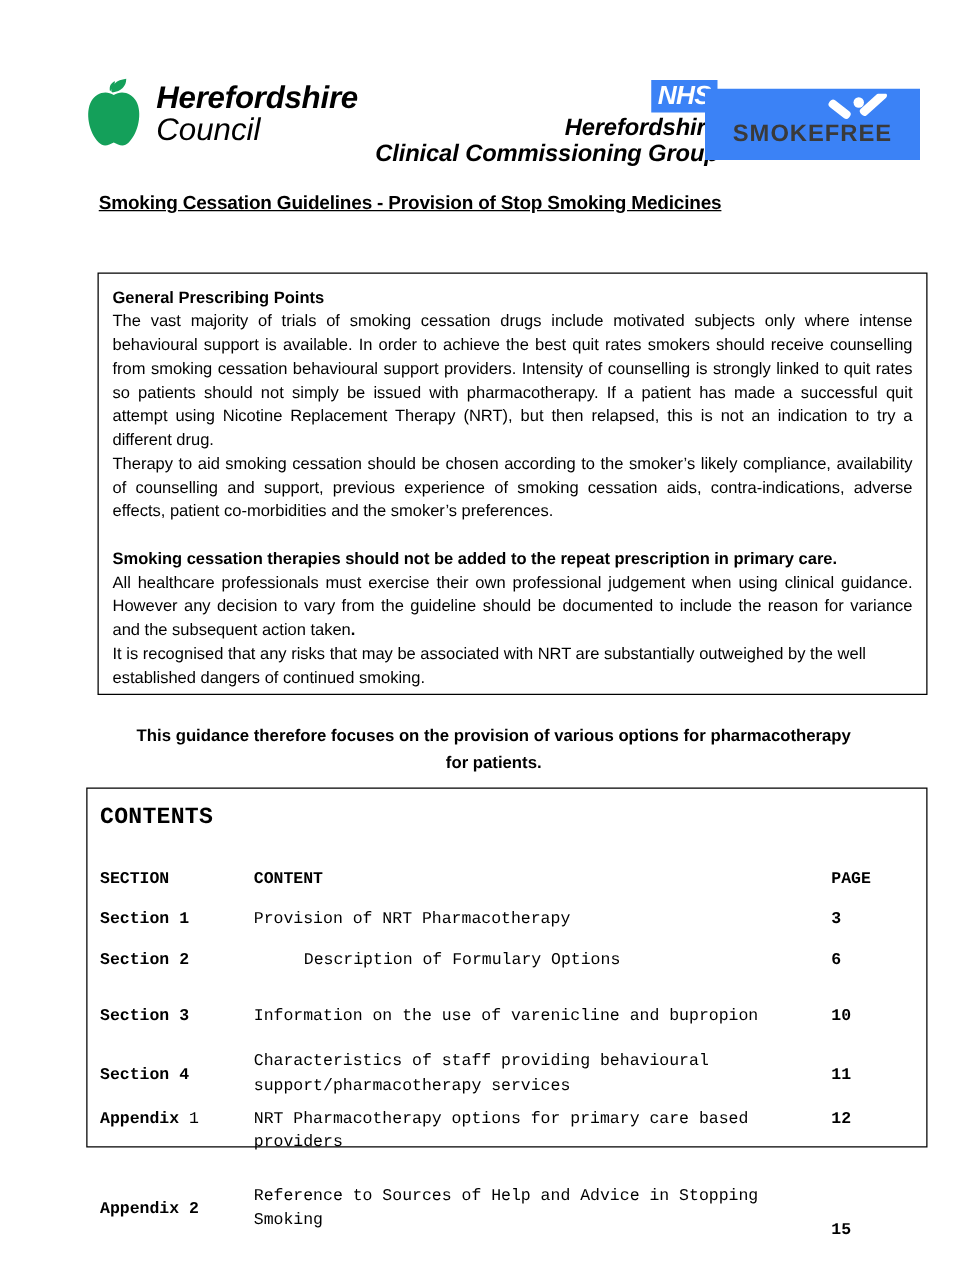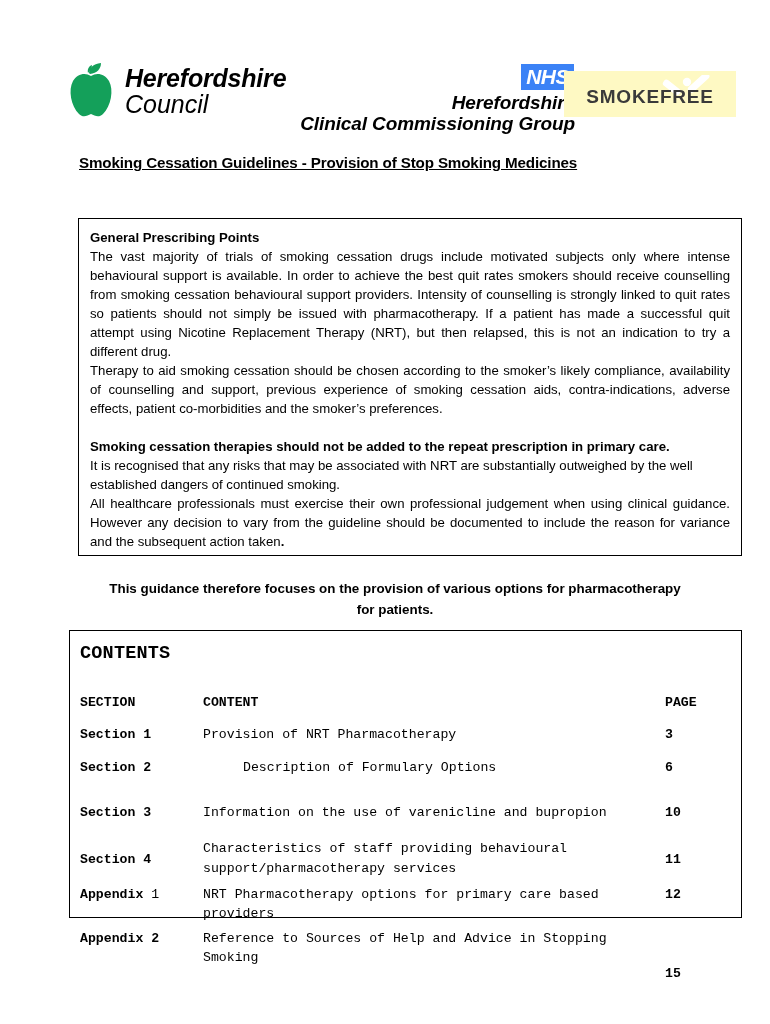--- a/index.html
+++ b/index.html
@@ -92,22 +92,22 @@
     letter-spacing: -0.1px;
     display: block;
   }
   .ccg-line.l1 { margin-top: 2px; }
 
   .smokefree-logo {
     position: absolute;
     left: 504px;
     top: 13px;
     width: 172px;
-    height: 46px;
-    background: #fef9c3;
+    height: 57px;
+    background: #3b82f6;
   }
   .sf-icon {
     position: absolute;
     right: 22px;
     top: 4px;
     width: 56px;
     height: 26px;
   }
   .sf-text {
     position: absolute;
@@ -236,21 +236,21 @@
   .toc-col-section { font-weight: bold; }
   .toc-col-page { font-weight: bold; }
   .toc-col-section .light { font-weight: normal; }
 
   
   .toc-row.r-s1 { margin-top: 2px; }
   .toc-row.r-s2 { margin-top: 6px; gap: 40px; }
   .toc-row.r-s3 { margin-top: 18px; }
   .toc-row.r-s4 { margin-top: 6px; align-items: center; min-height: 46px; }
   .toc-row.r-a1 { margin-top: 3px; }
-  .toc-row.r-a2 { margin-top: 6px; align-items: flex-start; }
+  .toc-row.r-a2 { margin-top: 16px; align-items: center; }
   .toc-row.r-a2 .toc-col-page { padding-top: 35px; }
   .toc-row.r-s4 .toc-col-content { line-height: 20px; }
 </style>
 </head>
 <body>
 
 <div class="page">
 
   <div class="header">
 
@@ -287,22 +287,22 @@
   </div>
 
   <div class="doc-title">Smoking Cessation Guidelines - Provision of Stop Smoking Medicines</div>
 
   <div class="gpp-box">
     <div class="gpp-heading">General Prescribing Points</div>
     <p class="gpp-p">The vast majority of trials of smoking cessation drugs include motivated subjects only where intense behavioural support is available. In order to achieve the best quit rates smokers should receive counselling from smoking cessation behavioural support providers. Intensity of counselling is strongly linked to quit rates so patients should not simply be issued with pharmacotherapy. If a patient has made a successful quit attempt using Nicotine Replacement Therapy (NRT), but then relapsed, this is not an indication to try a different drug.</p>
     <p class="gpp-p">Therapy to aid smoking cessation should be chosen according to the smoker’s likely compliance, availability of counselling and support, previous experience of smoking cessation aids, contra-indications, adverse effects, patient co-morbidities and the smoker’s preferences.</p>
     <div class="spacer-line"></div>
     <p class="gpp-p bold">Smoking cessation therapies should not be added to the repeat prescription in primary care.</p>
+    <p class="gpp-p"><span>All healthcare professionals must exercise their own professional judgement when using clinical guidance. However any decision to vary from the guideline should be documented to include the reason for variance and the subsequent action taken</span><span class="bold-period">.</span></p>
     <p class="gpp-p nojust">It is recognised that any risks that may be associated with NRT are substantially outweighed by the well established dangers of continued smoking.</p>
-    <p class="gpp-p"><span>All healthcare professionals must exercise their own professional judgement when using clinical guidance. However any decision to vary from the guideline should be documented to include the reason for variance and the subsequent action taken</span><span class="bold-period">.</span></p>
   </div>
 
   <div class="guidance-statement">This guidance therefore focuses on the provision of various options for pharmacotherapy for patients.</div>
 
   <div class="contents-box">
     <div class="contents-title">CONTENTS</div>
 
     <div class="toc">
 
       <div class="toc-row header-row">

